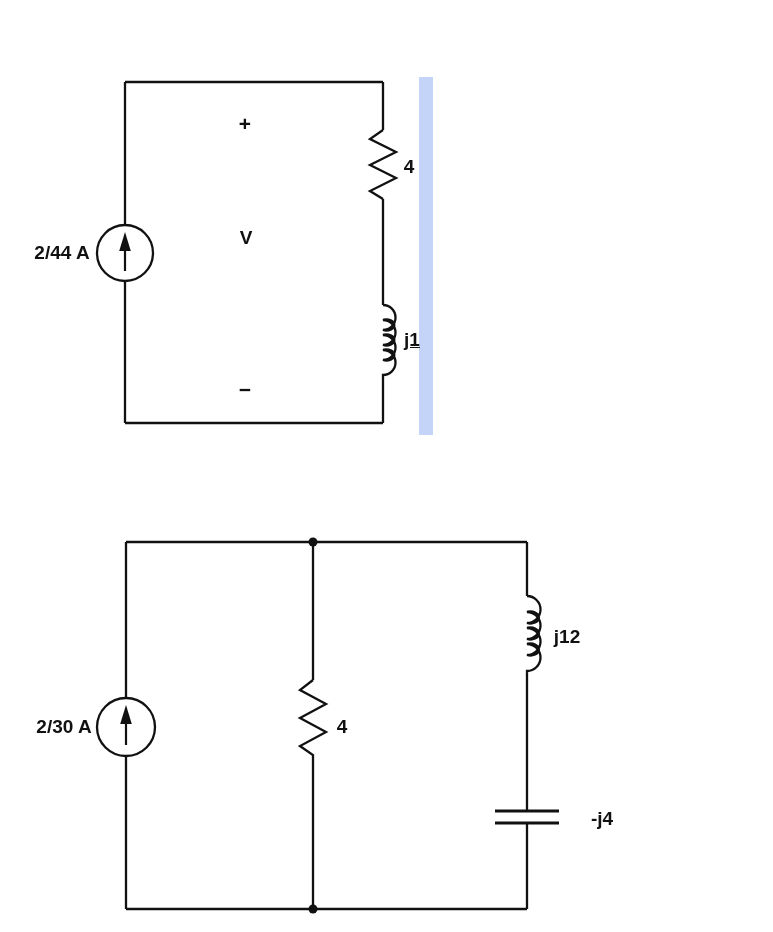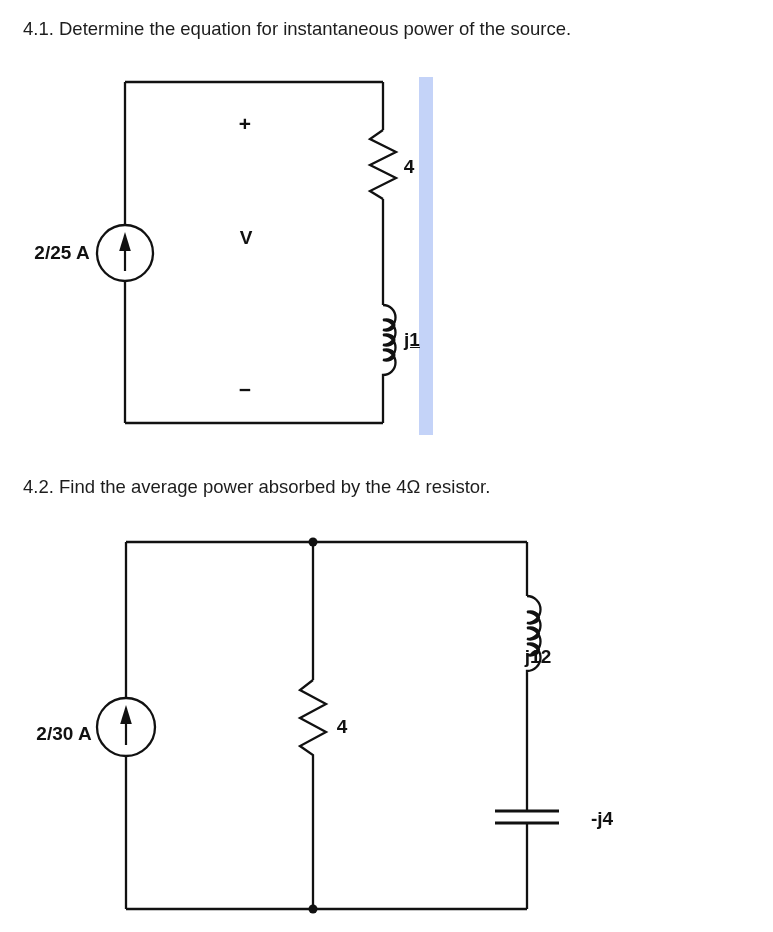--- a/index.html
+++ b/index.html
@@ -43,22 +43,20 @@
   svg .plate{stroke-width:3;}
   svg .node{fill:#111111;stroke:none;}
   svg .arrow-shaft{stroke:#111111;stroke-width:2.2;}
   svg .arrow-head{fill:#111111;stroke:none;}
 </style>
 </head>
 <body>
 
 <div class="page">
 
-  <div class="qtitle" id="q1-title">4.1. Determine the equation for instantaneous power of the source.</div>
-  <div class="qtitle" id="q2-title">4.2. Find the average power absorbed by the 4Ω resistor.</div>
 
   <div class="highlight-bar" style="background-color: rgb(196, 211, 248);"></div>
 
   <svg class="diagram-svg" viewBox="0 0 773 932">
 
     <g>
 
       <path d="M125,82 H383"></path>
       <path d="M125,423 H383"></path>
       <path d="M125,82 V225"></path>
@@ -102,25 +100,25 @@
                a13,13 0 0 1 0,27 a8.5,6 0 1 0 0,-11
                a13,13 0 0 1 0,27 a8.5,6 0 1 0 0,-11
                a13,13 0 0 1 0,27 L527,676"></path>
       <path d="M527,676 V811"></path>
       <path class="plate" d="M495,811 H559"></path>
       <path class="plate" d="M495,823 H559"></path>
       <path d="M527,823 V909"></path>
     </g>
   </svg>
 
-  <div class="clabel" style="left:62px;top:253px;">2/25 A</div>
+  <div class="clabel" style="left:62px;top:253px;">2/44 A</div>
   <div class="clabel sign" style="left:245px;top:124px;">+</div>
   <div class="clabel" style="left:246px;top:238px;">V</div>
   <div class="clabel sign" style="left:245px;top:390px;">−</div>
   <div class="clabel" style="left:409px;top:167px;">4</div>
   <div class="clabel" style="left:412px;top:340px;text-decoration:underline;">j1</div>
 
-  <div class="clabel" style="left:64px;top:727px;margin-top:7px;">2/30 A</div>
+  <div class="clabel" style="left:64px;top:727px;">2/30 A</div>
   <div class="clabel" style="left:342px;top:727px;">4</div>
-  <div class="clabel" style="left:538px;top:637px;margin-top:20px;">j12</div>
+  <div class="clabel" style="left:567px;top:637px;">j12</div>
   <div class="clabel" style="left:602px;top:819px;">-j4</div>
 
 </div>
 
 </body></html>

